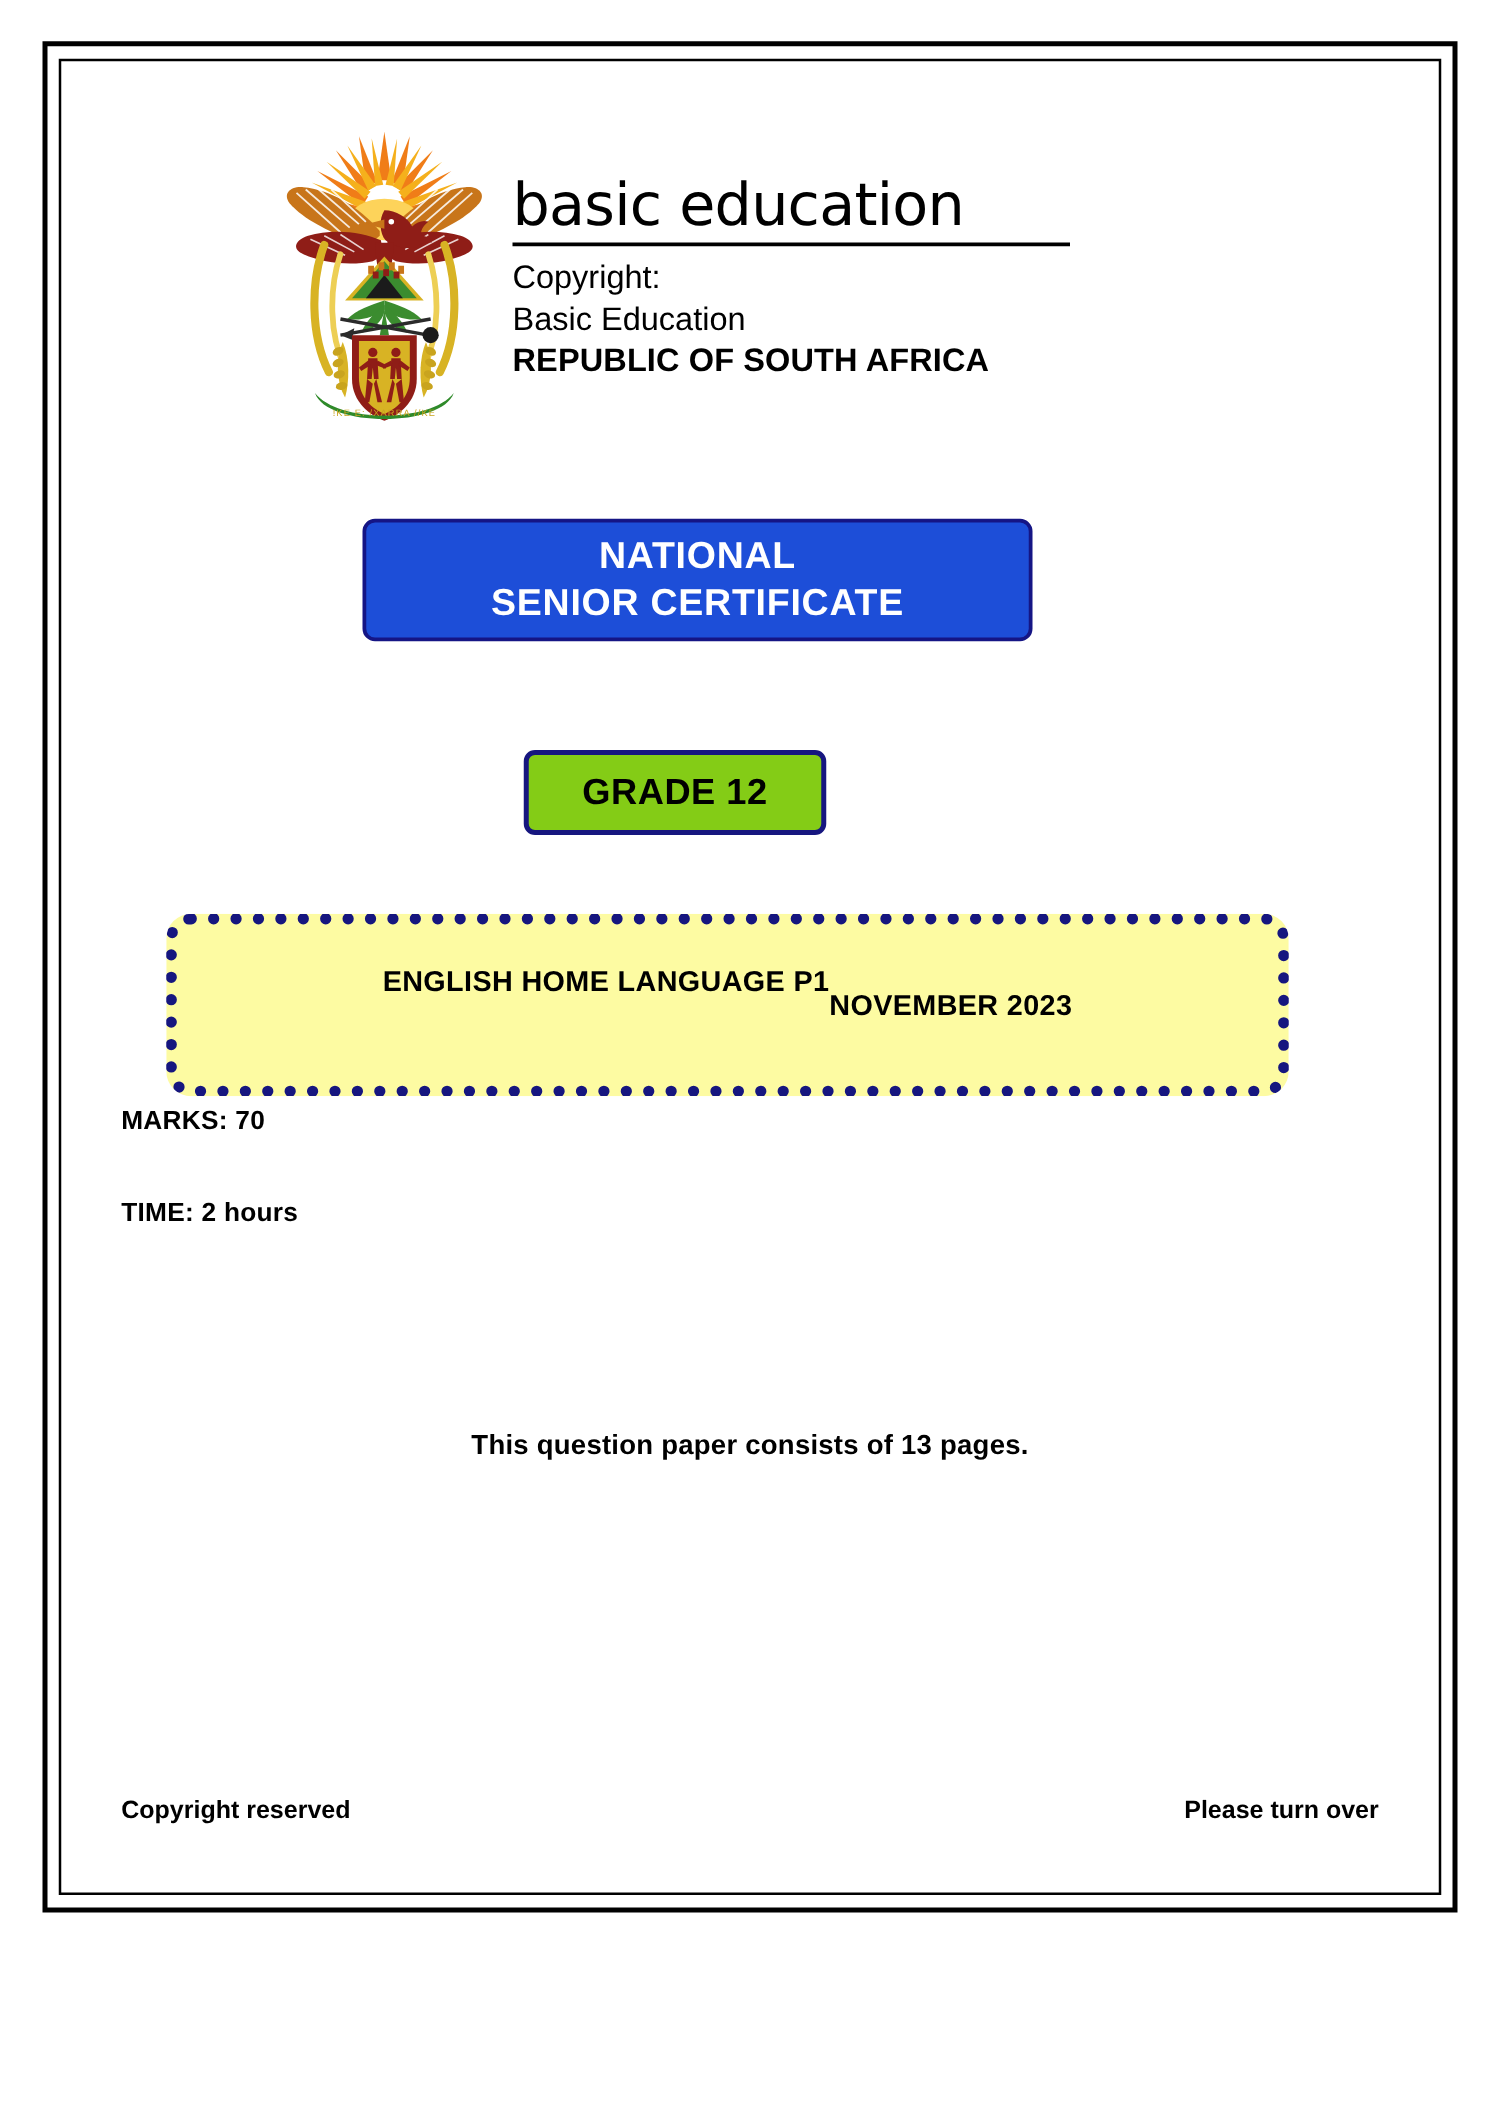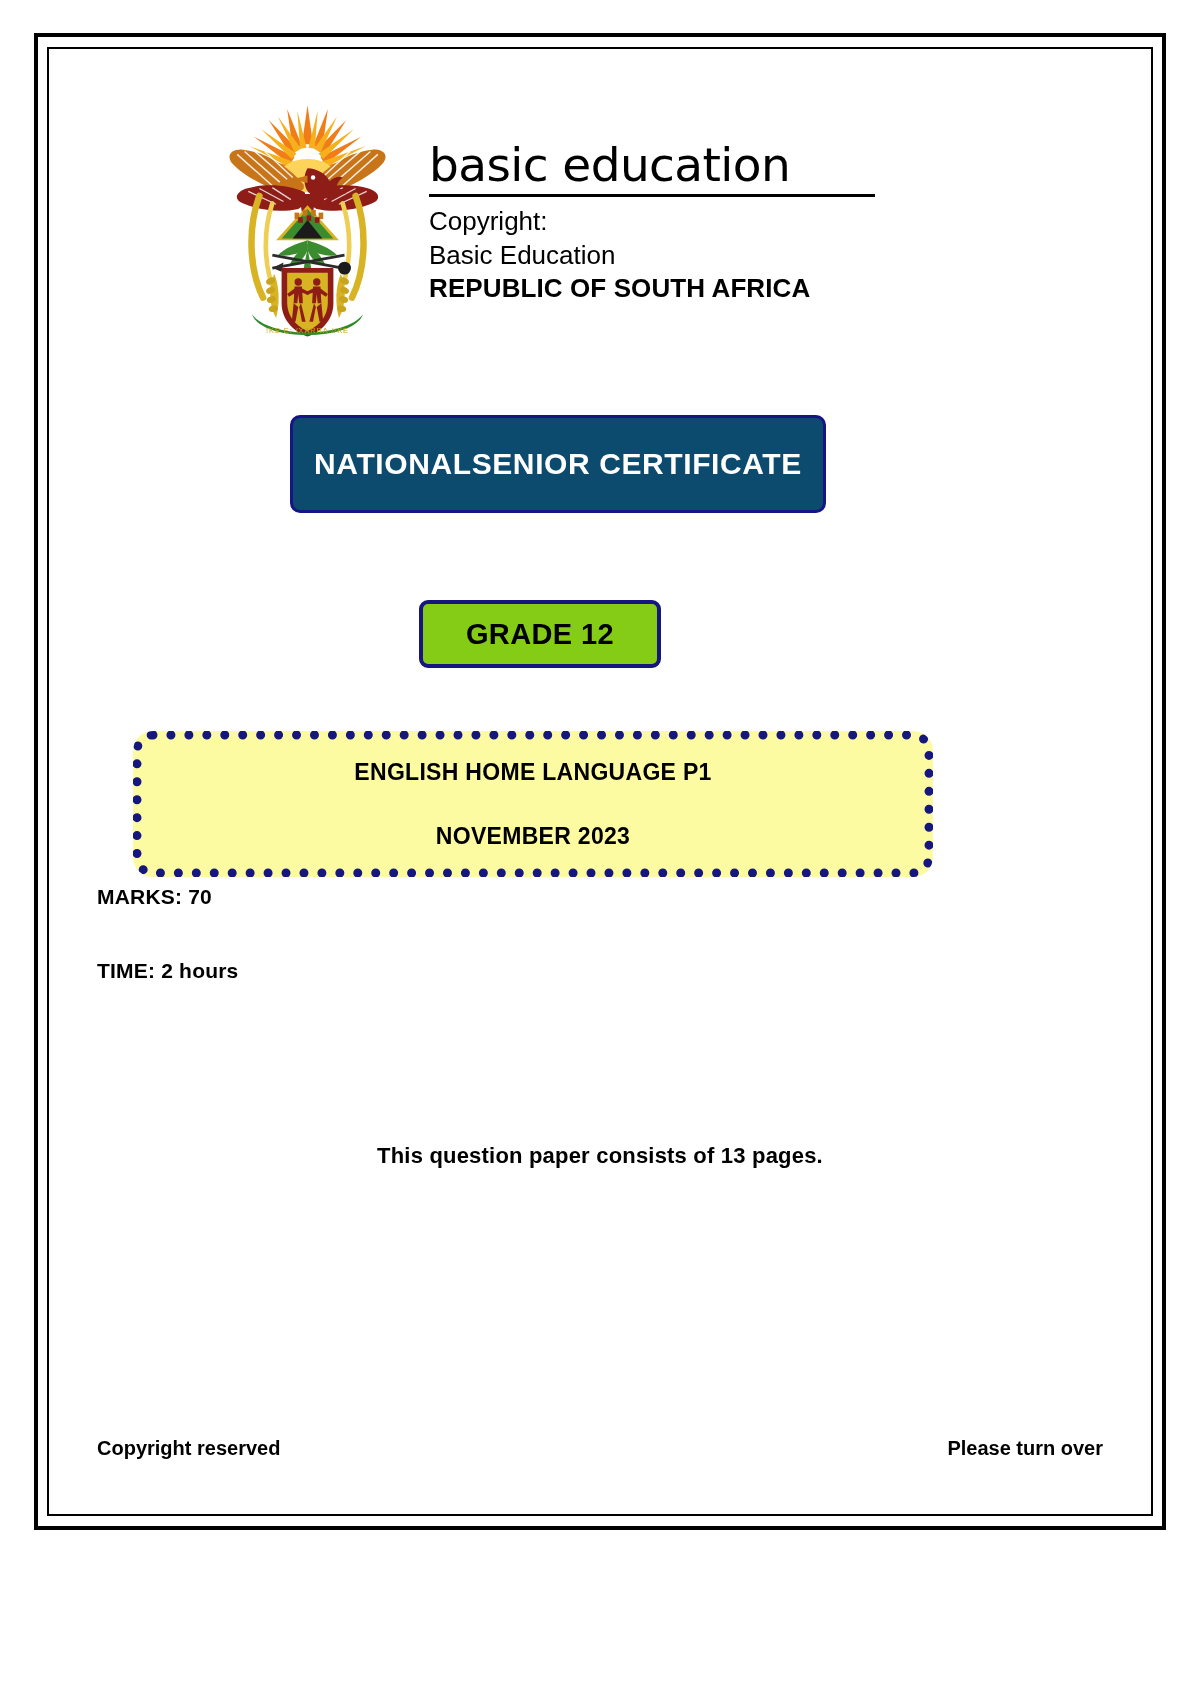--- a/index.html
+++ b/index.html
@@ -64,21 +64,21 @@
     padding-left: 168px;
     box-sizing: border-box;
   }
   .crest {
     width: 185px;
     height: 248px;
     flex: 0 0 auto;
     margin-top: 4px;
   }
   .masthead-text {
-    margin-left: 29px;
+    margin-left: 10px;
     padding-top: 48px;
   }
   .brand-line {
     font-family: "DejaVu Sans", sans-serif;
     font-size: 47px;
     font-weight: 400;
     letter-spacing: -0.6px;
     color: #000;
     line-height: 1.05;
     white-space: nowrap;
@@ -103,26 +103,26 @@
     letter-spacing: 0.1px;
   }
 
   
   .nsc-plate {
     position: absolute;
     left: 243px;
     top: 368px;
     width: 536px;
     height: 98px;
-    background: #0c4a6e;
+    background: #1d4ed8;
     border: 3px solid #151585;
     border-radius: 10px;
     box-sizing: border-box;
     display: flex;
-    flex-direction: row;
+    flex-direction: column;
     align-items: center;
     justify-content: center;
   }
   .nsc-line {
     color: #ffffff;
     font-family: "Liberation Sans", sans-serif;
     font-weight: 700;
     font-size: 30px;
     letter-spacing: 0.6px;
     line-height: 1.28;
@@ -152,28 +152,28 @@
     letter-spacing: 0.4px;
     color: #000;
     white-space: nowrap;
   }
 
   
   .subject-plate {
     position: absolute;
     left: 86px;
     top: 684px;
-    width: 800px;
+    width: 898px;
     height: 146px;
     background: #fdfba2;
     border: 9px dotted #16167f;
     border-radius: 20px;
     box-sizing: border-box;
     display: flex;
-    flex-direction: column;
+    flex-direction: row;
     align-items: center;
     justify-content: center;
   }
   .subject-line {
     font-family: "Liberation Sans", sans-serif;
     font-weight: 700;
     font-size: 23px;
     letter-spacing: 0.3px;
     color: #000;
     text-align: center;

